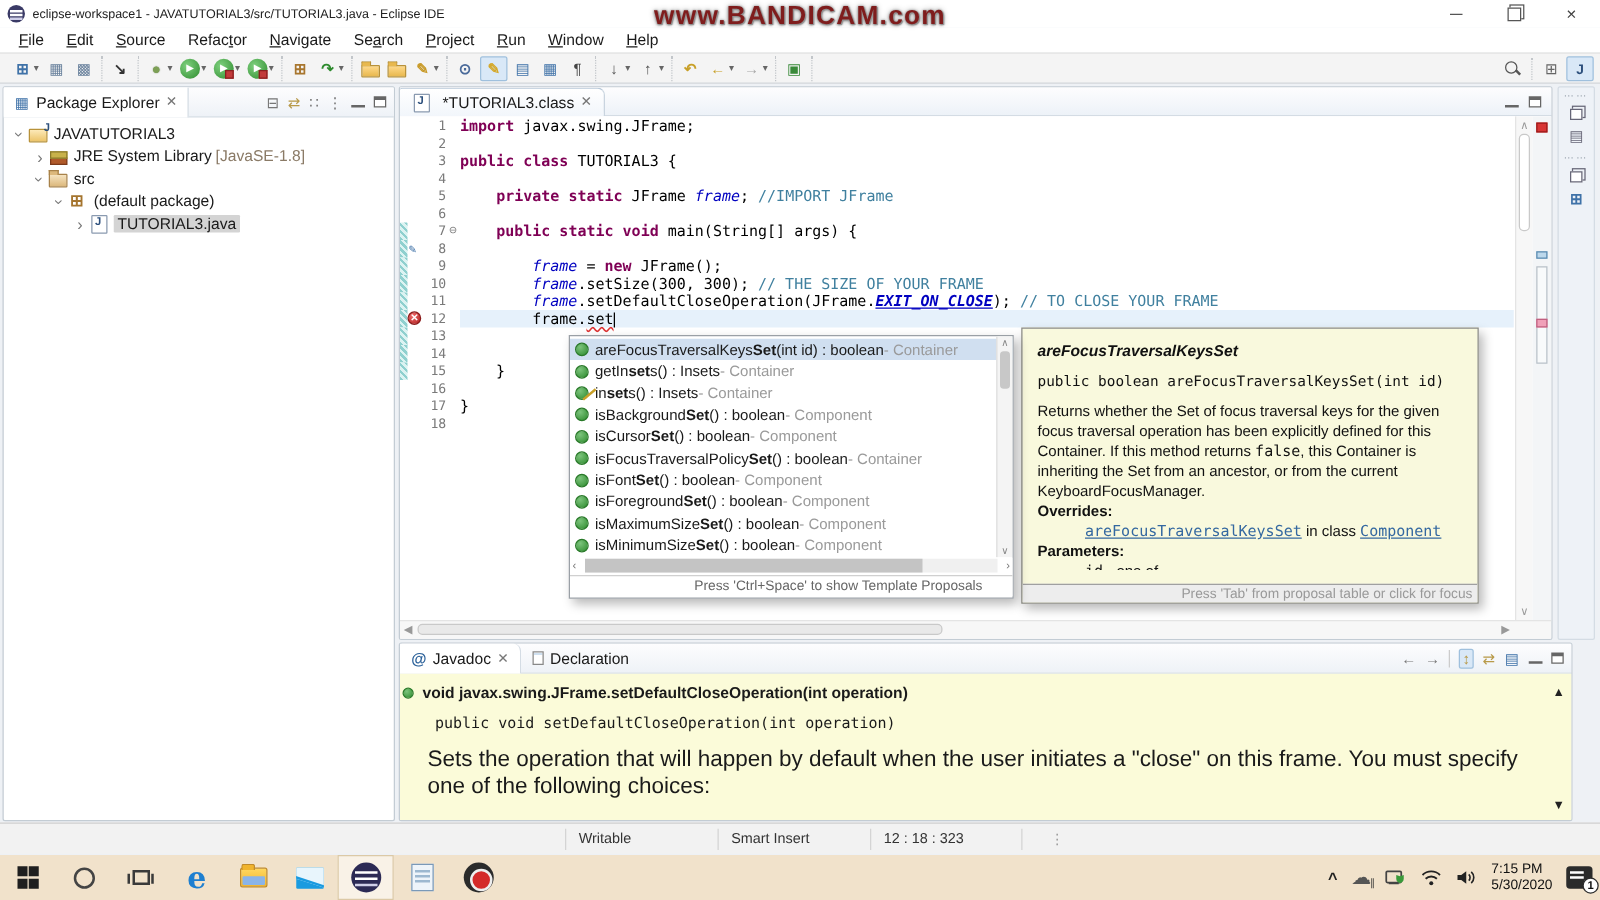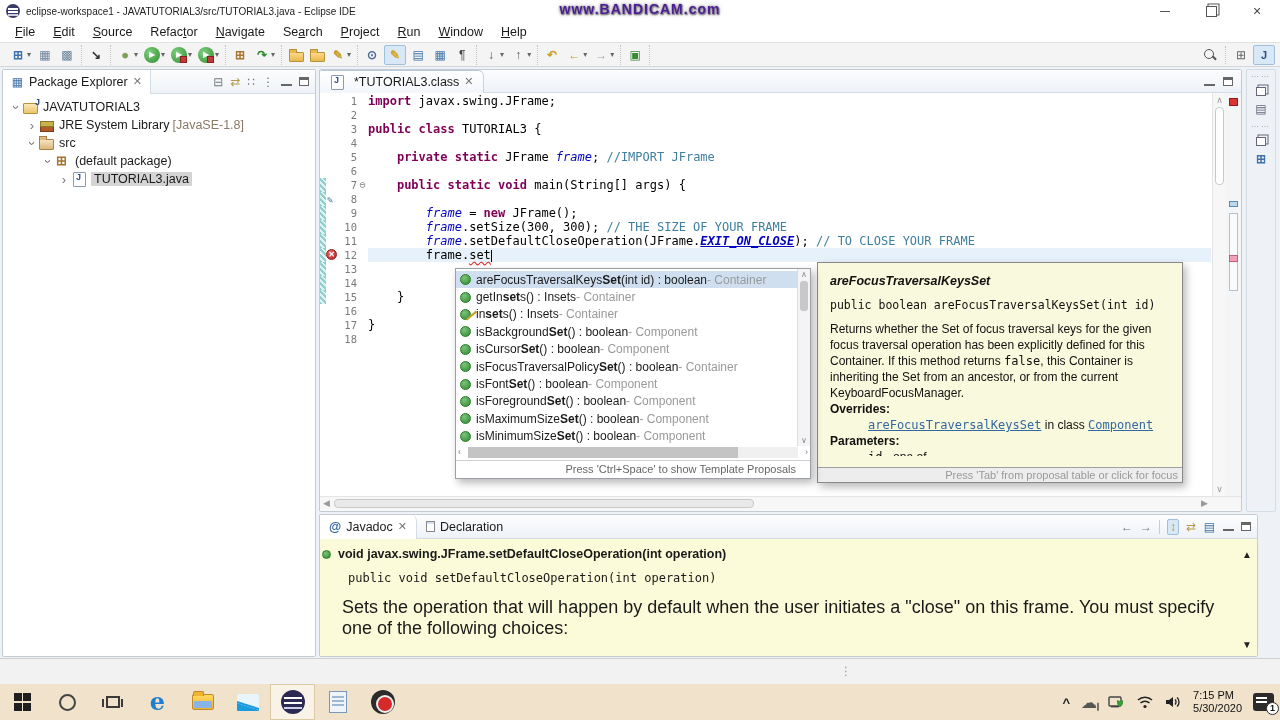--- a/index.html
+++ b/index.html
@@ -5,21 +5,21 @@
   * { margin:0; padding:0; box-sizing:border-box; }
   html,body { width:1280px; height:720px; overflow:hidden; }
   body { font-family:"Liberation Sans", sans-serif; font-size:12px; color:#1a1a1a; background:#eef1f5; }
   .screen { position:relative; width:1280px; height:720px; background:#eef1f5; }
 
   
   .titlebar { position:absolute; left:0; top:0; width:1280px; height:22px; background:#ffffff; display:flex; align-items:center; padding-left:6px; }
   .ec-logo { width:14px; height:14px; border-radius:50%; background:#3a3a66; position:relative; margin-right:6px; overflow:hidden; }
   .ec-logo::before { content:""; position:absolute; left:2px; top:4px; width:10px; height:1.5px; background:#fff; box-shadow:0 3px 0 #fff, 0 6px 0 #cfcfe8; }
   .title-text { font-size:10px; color:#222; white-space:nowrap; }
-  .watermark { position:absolute; left:50%; top:1px; transform:translateX(-50%); font-size:14px; font-weight:800; letter-spacing:1px; color:#4c1d95;
+  .watermark { position:absolute; left:50%; top:1px; transform:translateX(-50%); font-size:21px; font-weight:800; letter-spacing:1px; color:#7f1d1d;
     text-shadow:0 0 2px #9a9a9a, 0 1px 2px #8a8a8a, 0 0 5px #b0b0b0, 1px 1px 1px #777; z-index:60;text-align:right; }
   .win-controls { position:absolute; right:0; top:0; height:22px; display:flex; }
   .win-btn { width:46px; height:22px; display:flex; align-items:center; justify-content:center; color:#444; font-size:12px; }
   .wb-min::before { content:""; width:10px; height:0; border-bottom:1.5px solid #555; }
   .wb-max::before { content:""; width:9px; height:9px; border:1.5px solid #555; background:#fff; box-shadow:2px -2px 0 -0.5px #fff, 2px -2px 0 0.5px #555; }
   .wb-close { font-size:14px; }
 
   
   .menubar { position:absolute; left:0; top:22px; width:1280px; height:20px; background:#fff; display:flex; align-items:center; padding-left:6px; }
   .menu-item { padding:2px 9px; color:#1a1a1a; font-size:12.5px; white-space:pre; }
@@ -144,21 +144,21 @@
   .m-icon.deprecated::after { content:""; display:block; width:13px; height:1.5px; background:#c8a028; transform:rotate(-40deg) translate(0px,6px); }
   .comp-b { font-weight:bold; }
   .comp-origin { color:#9a9a9a; }
   .comp-vscroll { position:absolute; right:0; top:0; width:13px; height:177px; background:#f4f4f4; border-left:1px solid #ddd; }
   .comp-vscroll .arr { position:absolute; left:0; width:100%; text-align:center; font-size:8px; color:#888; }
   .comp-vscroll .thumb { position:absolute; left:2px; top:12px; width:8px; height:30px; background:#c8c8c8; border-radius:3px; }
   .comp-hscroll { height:14px; position:relative; background:#fff; }
   .comp-hscroll .track { position:absolute; left:12px; right:12px; top:1px; height:11px; background:#f0f0f0; }
   .comp-hscroll .thumb { position:absolute; left:12px; top:1px; width:270px; height:11px; background:#c4c4c4; }
   .comp-hscroll .arr { position:absolute; top:1px; font-size:9px; color:#777; }
-  .comp-footer { height:17px; border-top:1px solid #d0d0d0; background:#fff; text-align:right; padding:2px 14px 0 0; color:#666; font-size:11px; }
+  .comp-footer { height:17px; border-top:1px solid #d0d0d0; background:#fff; text-align:right; padding:2px 24px 0 0; color:#666; font-size:11px; }
 
   
   .docpop { position:absolute; left:817px; top:262px; width:366px; height:221px; background:#f9f9dd; border:1px solid #8a8a8a; box-shadow:3px 4px 8px rgba(0,0,0,.28); z-index:39; overflow:hidden; }
   .docpop-content { padding:10px 12px 0 12px; height:193px; overflow:hidden; font-size:12px; line-height:16px; color:#111; }
   .docpop h4 { font-size:12.5px; font-style:italic; font-weight:bold; margin-bottom:8px; }
   .mono { font-family:"DejaVu Sans Mono","Liberation Mono",monospace; }
   .docpop .sig { font-size:11.5px; margin-bottom:8px; white-space:nowrap; }
   .docpop .b { font-weight:bold; }
   .docpop .indent { padding-left:38px; }
   .doclink { color:#3468a0; text-decoration:underline; }
@@ -600,20 +600,25 @@
       <div class="bp-code">public void setDefaultCloseOperation(int operation)</div>
       <div class="bp-body">Sets the operation that will happen by default when the user initiates a "close" on this frame. You must specify one of the following choices:</div>
       <div class="bp-vscroll">
         <span class="arr" style="top:10px">▲</span>
         <span class="arr" style="bottom:6px">▼</span>
       </div>
     </div>
   </div>
 
   <div class="statusbar">
+    <div class="sb-cells">
+      <span class="sb-cell">Writable</span>
+      <span class="sb-cell">Smart Insert</span>
+      <span class="sb-cell">12 : 18 : 323</span>
+    </div>
     <span class="sb-dots">⋮</span>
   </div>
 
   <div class="taskbar">
     <div class="tb-apps">
         <div class="app-slot">
           <span class="app-start">
             <i></i>
             <i></i>
             <i></i>

